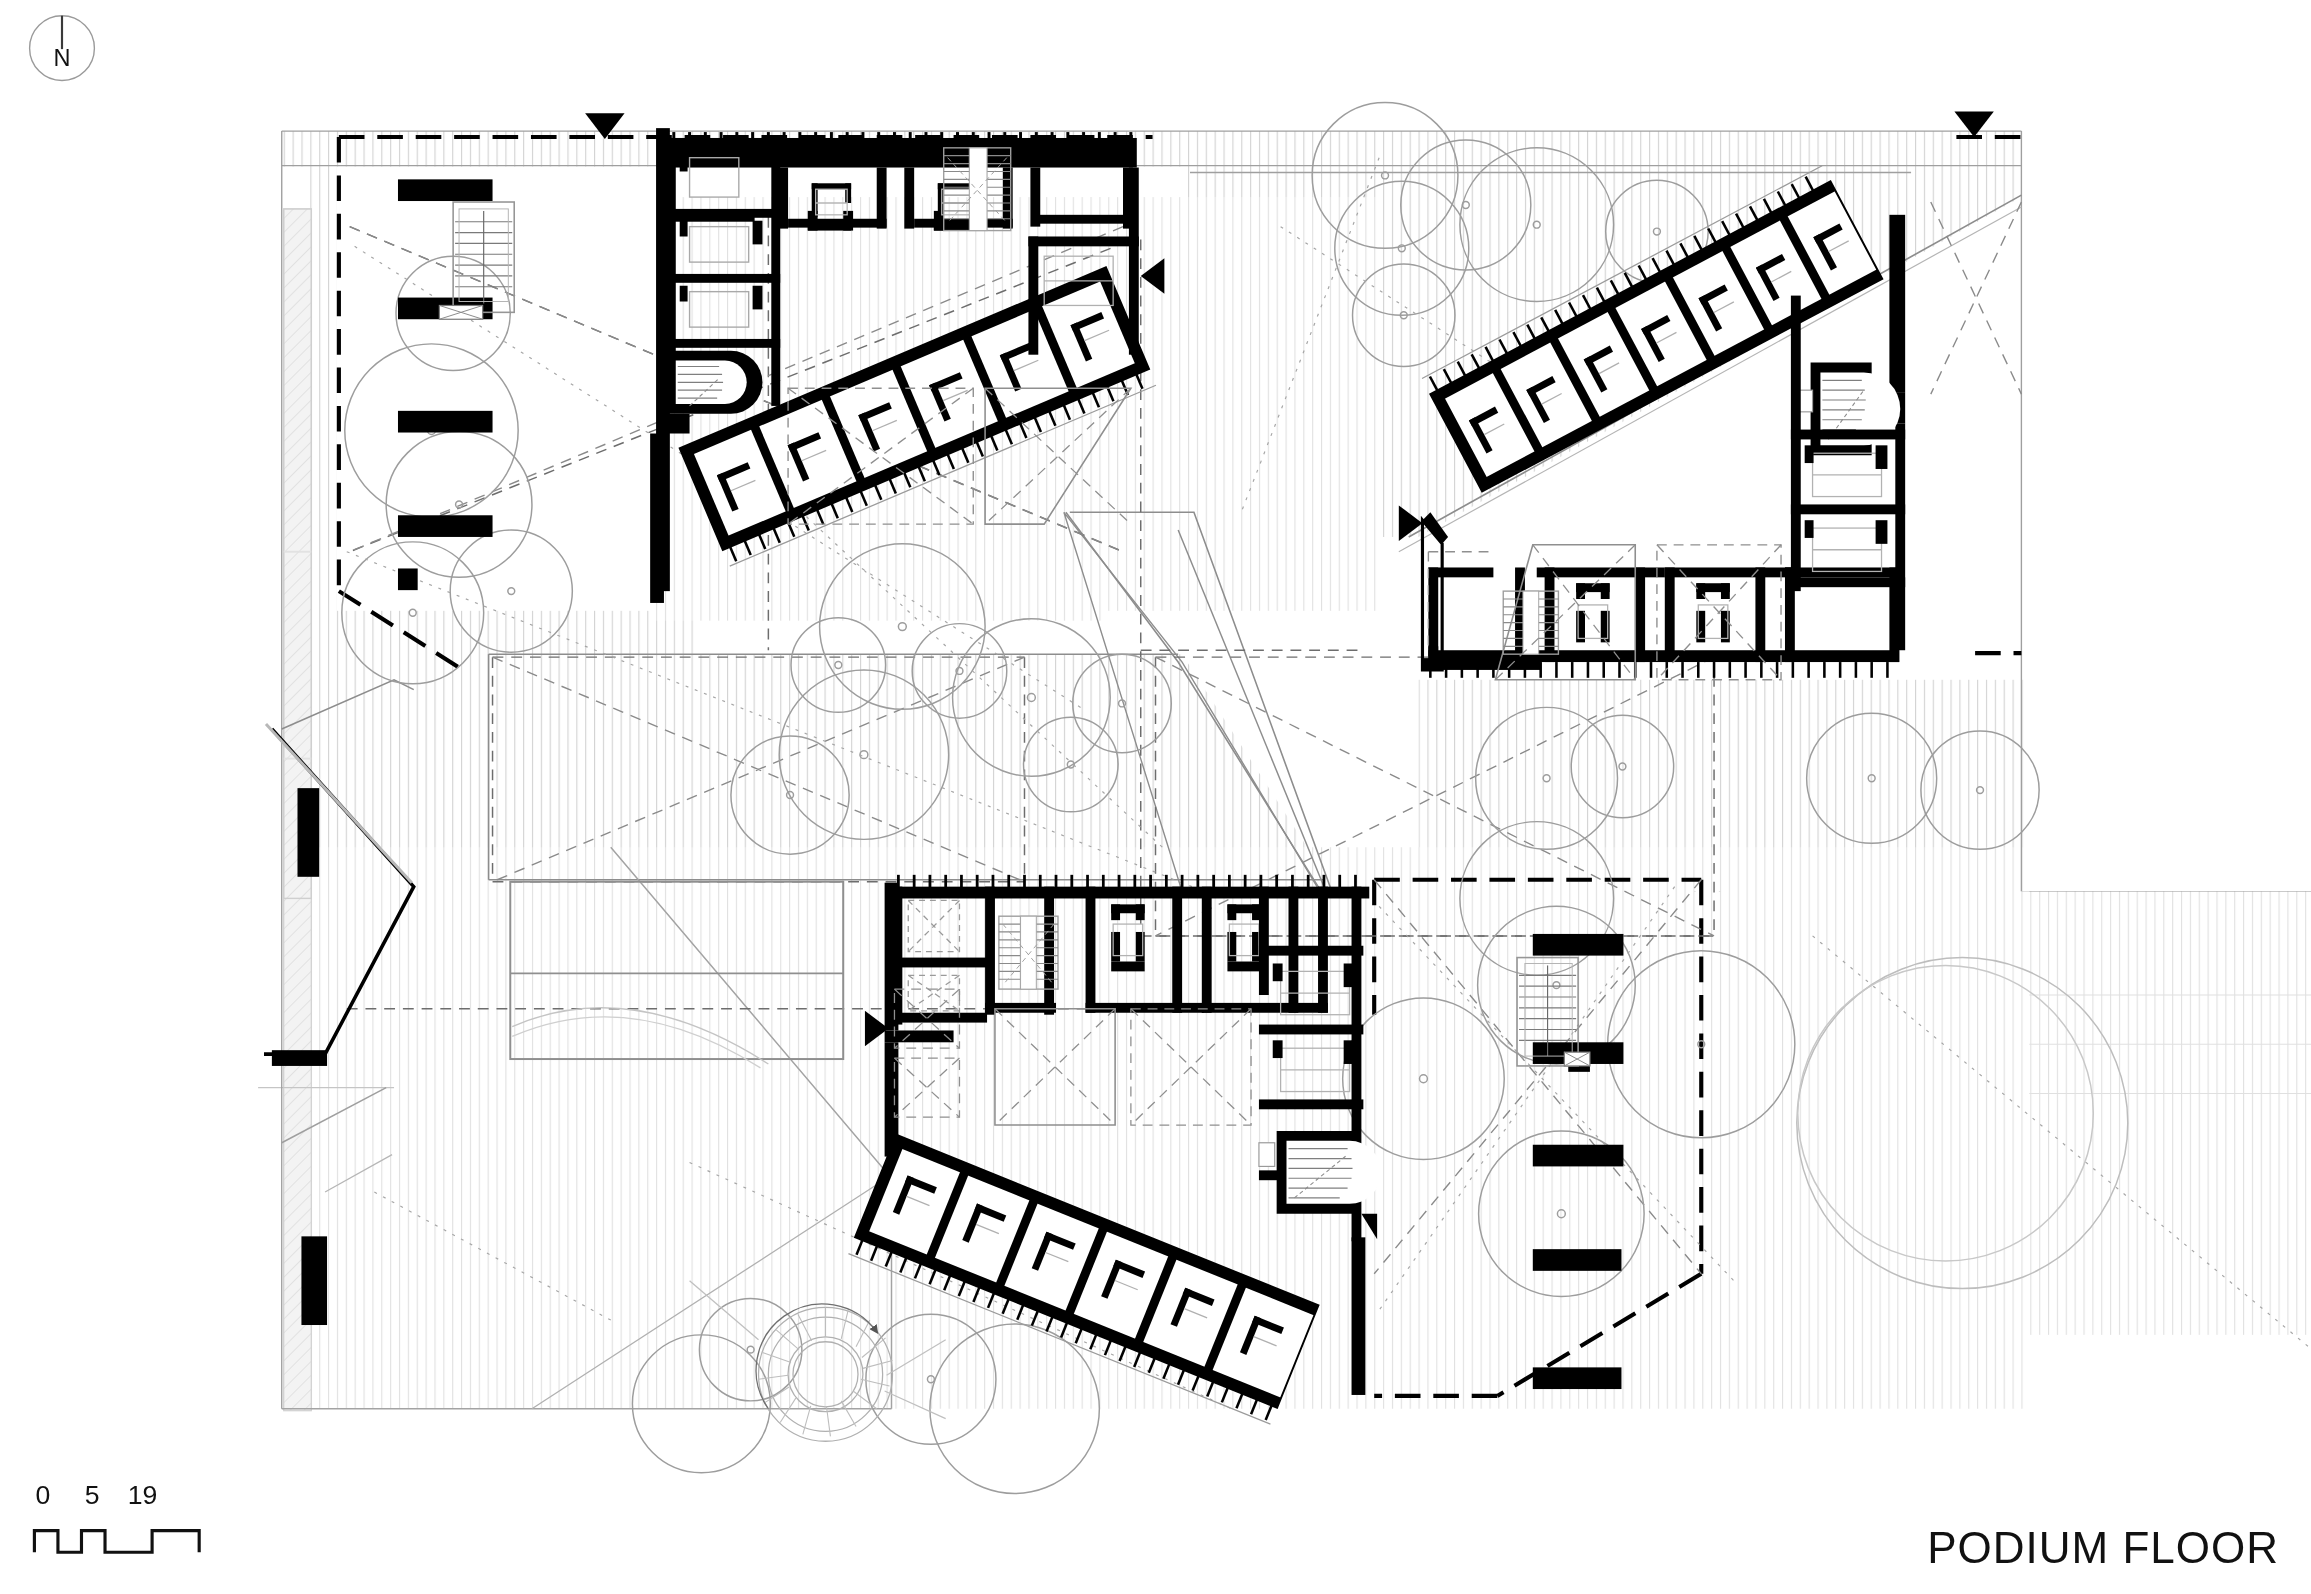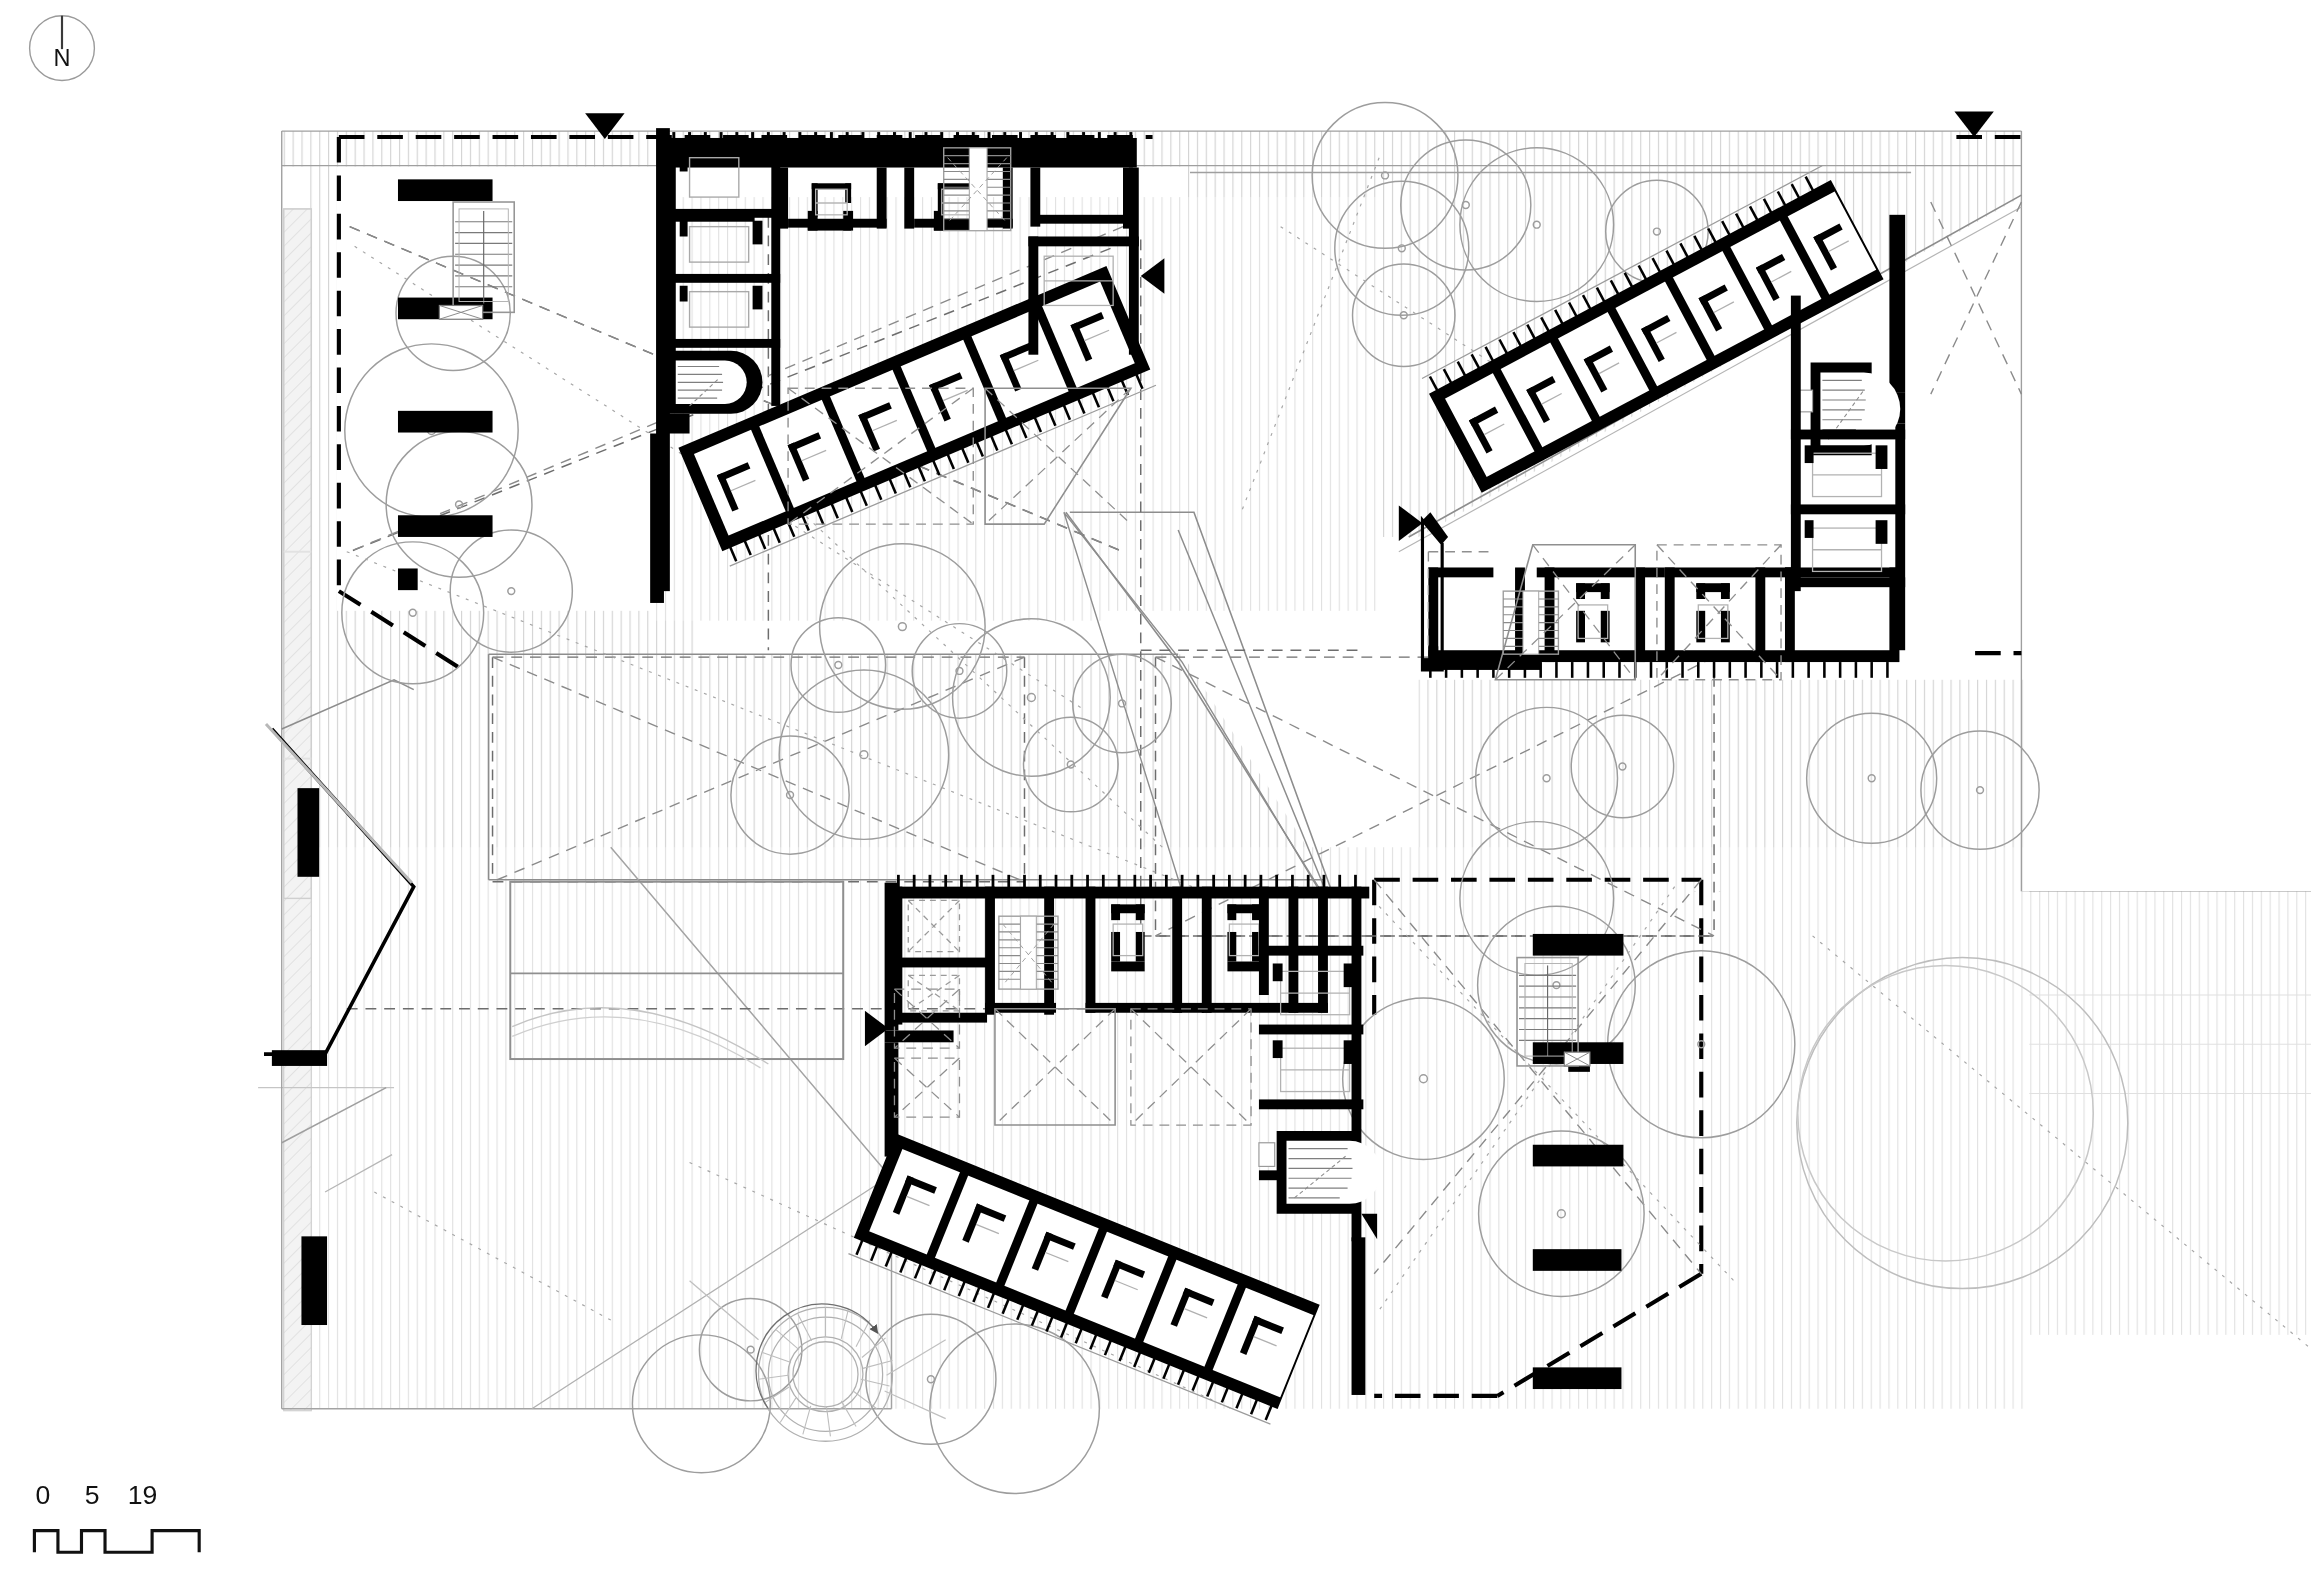--- a/index.html
+++ b/index.html
@@ -1061,15 +1061,16 @@
 
   <div id="scale-block">
     <span class="sc-num" style="left:17.7px;top:0;">0</span>
     <span class="sc-num" style="left:67px;top:0;">5</span>
     <span class="sc-num" style="left:110px;top:0;">19</span>
     <svg width="227" height="51" viewBox="0 0 230 52" style="position:absolute;left:0;top:35px;">
       <path d="M16,38 L16,16 L40,16 L40,38 L64,38 L64,16 L88,16 L88,38 L136,38 L136,16 L184,16 L184,38" fill="none" stroke="#111" stroke-width="3.2" stroke-linejoin="miter"></path>
     </svg>
   </div>
 
+  <div id="title-block">PODIUM FLOOR</div>
 
 </div>
 
 
 </body></html>

